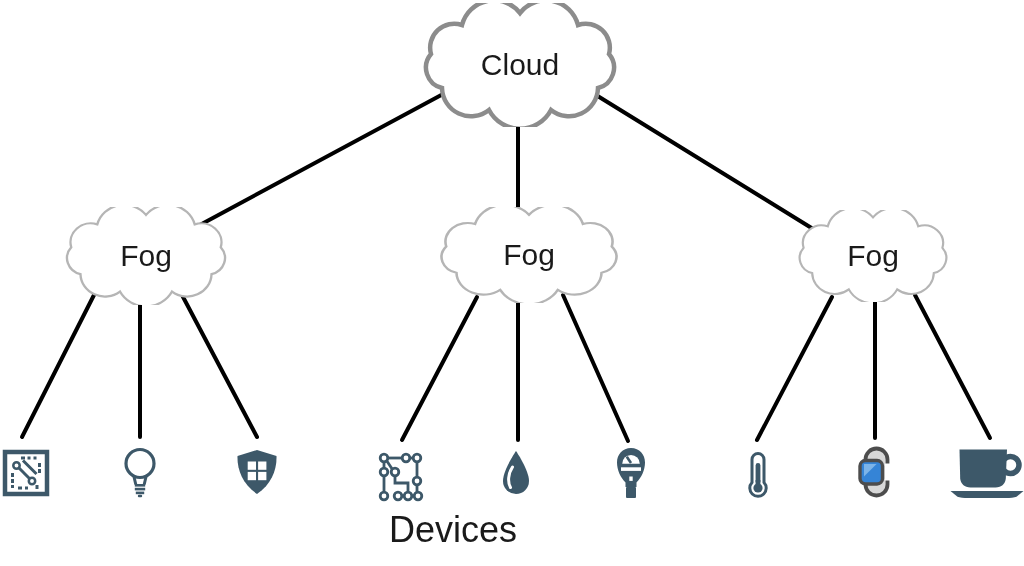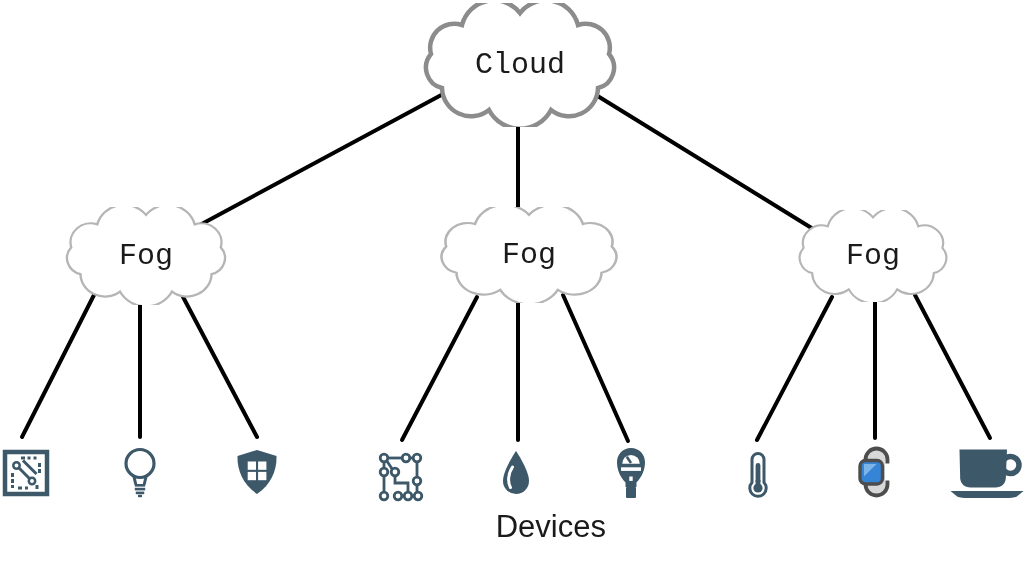--- a/index.html
+++ b/index.html
@@ -4,36 +4,36 @@
 <style>
   html,body{margin:0;padding:0;background:#fff;}
   .canvas{
     position:relative;width:1024px;height:566px;background:#fff;overflow:hidden;
     font-family:"Liberation Sans",sans-serif;color:#111;
   }
   .links-layer{position:absolute;left:0;top:0;width:1024px;height:566px;}
   .link{stroke:var(--line,#000);stroke-width:4;stroke-linecap:round;}
   .node{position:absolute;display:flex;align-items:center;justify-content:center;}
   .node > svg{position:absolute;left:0;top:0;width:100%;height:100%;}
-  .node-label{position:relative;font-size:30px;color:#1a1a1a;letter-spacing:0px;font-family:Liberation Mono, monospace;}
+  .node-label{position:relative;font-size:30px;color:#1a1a1a;letter-spacing:0px;}
   .cloud-big{fill:#fff;stroke:var(--cloud-outline,#8c8c8c);stroke-width:4.5;}
   .cloud-fog{fill:#fff;stroke:var(--fog-outline,#b5b5b5);stroke-width:2.8;}
   .device{position:absolute;}
   .device svg{display:block;width:100%;height:100%;}
   .icon-fill{fill:var(--device-icon,#3d5869);}
   .icon-stroke{fill:none;stroke:var(--device-icon,#3d5869);}
   .icon-stroke-wfill{fill:#fff;stroke:var(--device-icon,#3d5869);}
   .white-fill{fill:#fff;}
   .white-stroke{fill:none;stroke:#fff;}
   .watch-band{fill:var(--watch-band,#d8d8d8);stroke:var(--watch-outline,#4d4d4d);}
   .watch-screen{fill:var(--watch-screen,#3584d6);stroke:var(--watch-outline,#4d4d4d);}
   .watch-hl{fill:var(--watch-screen-highlight,#7db4e8);}
   .devices-label{
-    position:absolute;left:376px;top:509px;width:230px;text-align:right;
-    font-size:31px;color:#1a1a1a;
+    position:absolute;left:389px;top:509px;width:230px;text-align:left;
+    font-size:36px;color:#1a1a1a;
   }
 </style>
 </head>
 <body>
 
 <svg width="0" height="0" style="position:absolute" aria-hidden="true">
   <defs>
     <path id="cloud-shape" d="M100,10 A33,33 0 0 1 158,22 A24,24 0 0 1 189,51 A21,21 0 0 1 178,85
       A29,29 0 0 1 131,107 A35,35 0 0 1 69,107 A29,29 0 0 1 22,85
       A21,21 0 0 1 11,51 A24,24 0 0 1 42,22 A33,33 0 0 1 100,10 Z"></path>

